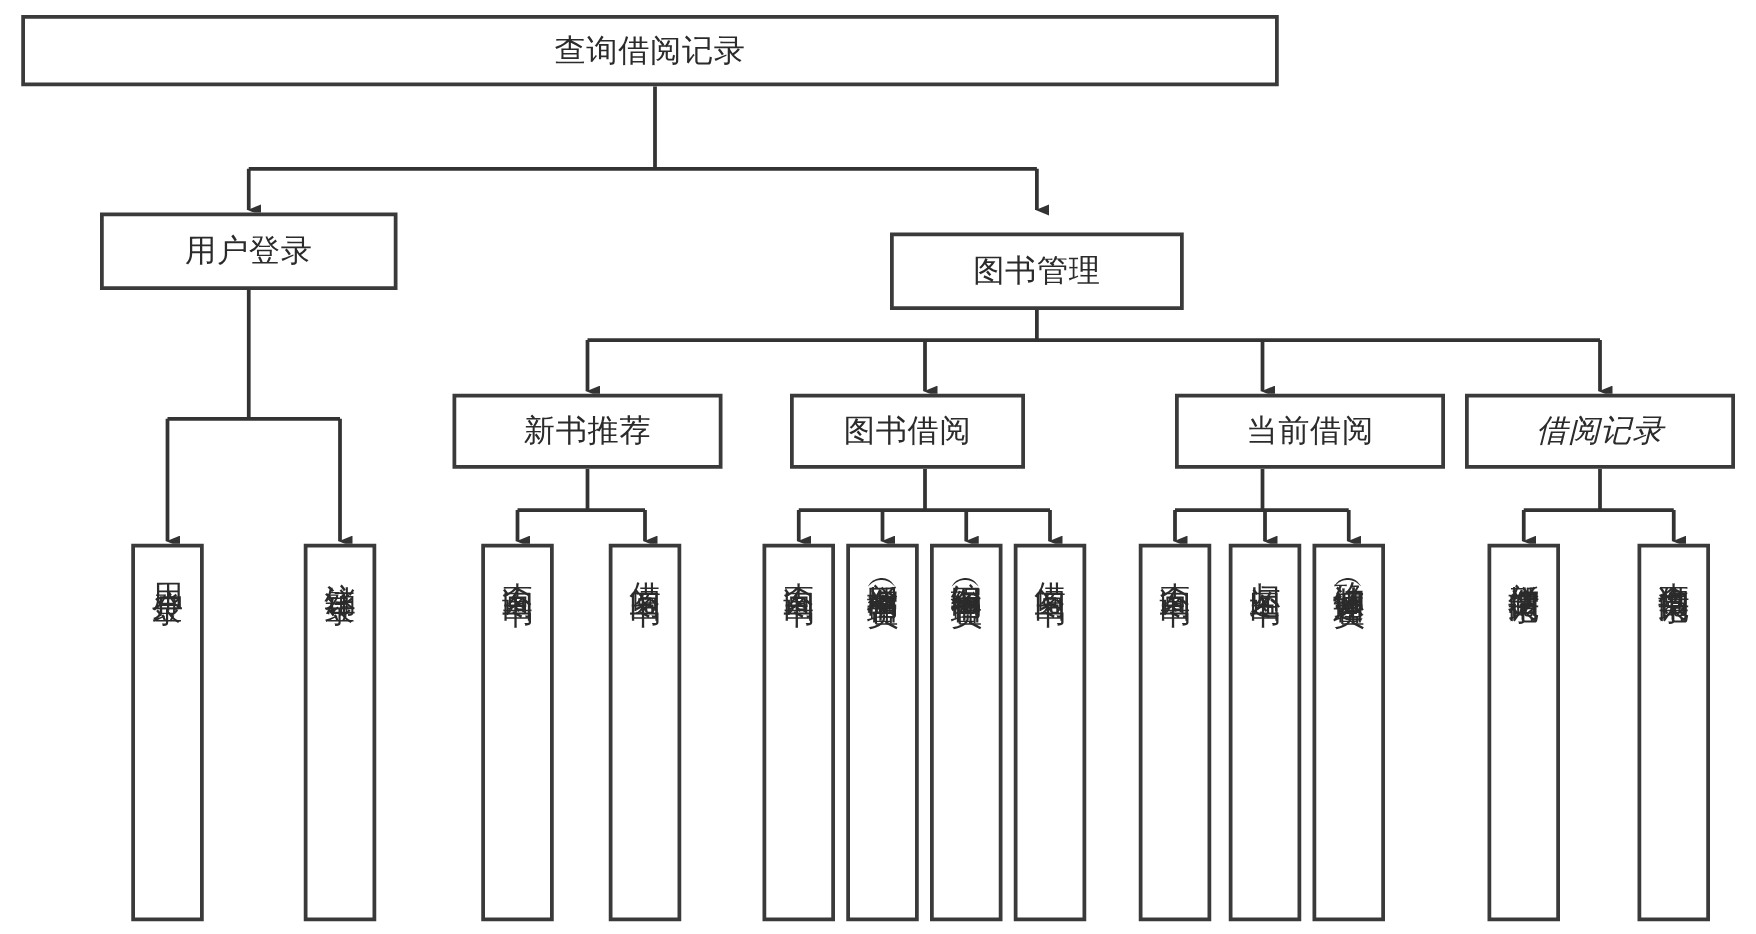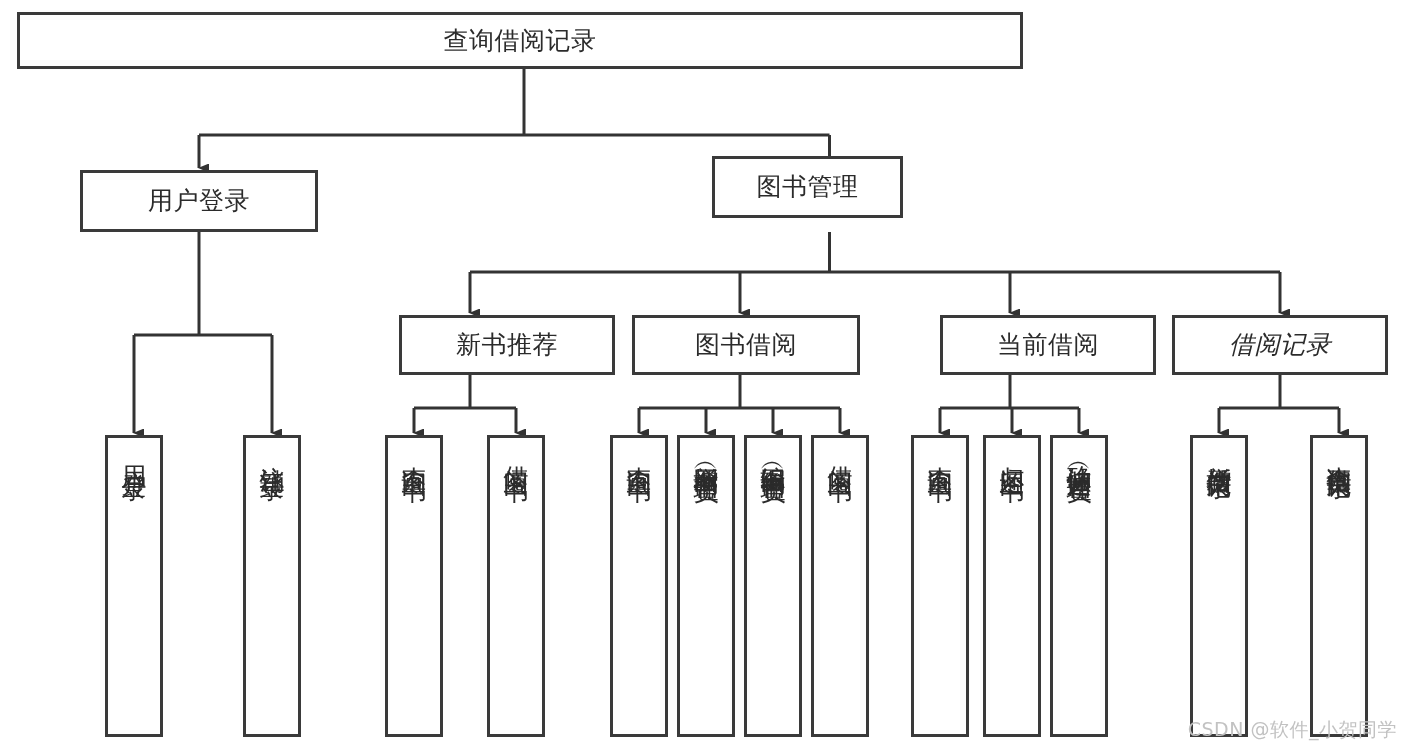--- a/index.html
+++ b/index.html
@@ -125,27 +125,27 @@
       </g>
   </svg>
 
   <div id="nodes-layer">
       <div class="node horiz root tall-text" style="left: 17px; top: 12px; width: 1006px; height: 57px;">
         <span class="node-label">查询借阅记录</span>
       </div>
       <div class="node horiz" style="left: 80px; top: 170px; width: 238px; height: 62px;">
         <span class="node-label">用户登录</span>
       </div>
-      <div class="node horiz" style="left: 712px; top: 156px; width: 191px; height: 62px;">
+      <div class="node horiz" style="left: 712px; top: 186px; width: 235px; height: 62px;">
         <span class="node-label">图书管理</span>
       </div>
-      <div class="node horiz" style="left: 362px; top: 315px; width: 216px; height: 60px; margin-left: 37px;">
+      <div class="node horiz" style="left: 362px; top: 315px; width: 216px; height: 60px;">
         <span class="node-label">新书推荐</span>
       </div>
-      <div class="node horiz" style="left: 632px; top: 315px; width: 228px; height: 60px;">
+      <div class="node horiz" style="left: 632px; top: 315px; width: 188px; height: 60px;">
         <span class="node-label">图书借阅</span>
       </div>
       <div class="node horiz" style="left: 902px; top: 315px; width: 216px; height: 60px; margin-left: 38px;">
         <span class="node-label">当前借阅</span>
       </div>
       <div class="node horiz" style="left: 1172px; top: 315px; width: 216px; height: 60px; font-style: italic;">
         <span class="node-label">借阅记录</span>
       </div>
       <div class="node vert" style="left: 105px; top: 435px; width: 58px; height: 302px;">
         <span class="node-label">用户登录</span>
@@ -181,15 +181,14 @@
         <span class="node-label">确认归还（管理员）</span>
       </div>
       <div class="node vert tall-text" style="left: 1190px; top: 435px; width: 58px; height: 302px;">
         <span class="node-label">新增借阅记录</span>
       </div>
       <div class="node vert tall-text" style="left: 1310px; top: 435px; width: 58px; height: 302px;">
         <span class="node-label">查询借阅记录</span>
       </div>
     </div>
 
-  <div class="watermark">CSDN @软件_小贺同学</div>
 
 </div>
 
 </body></html>

